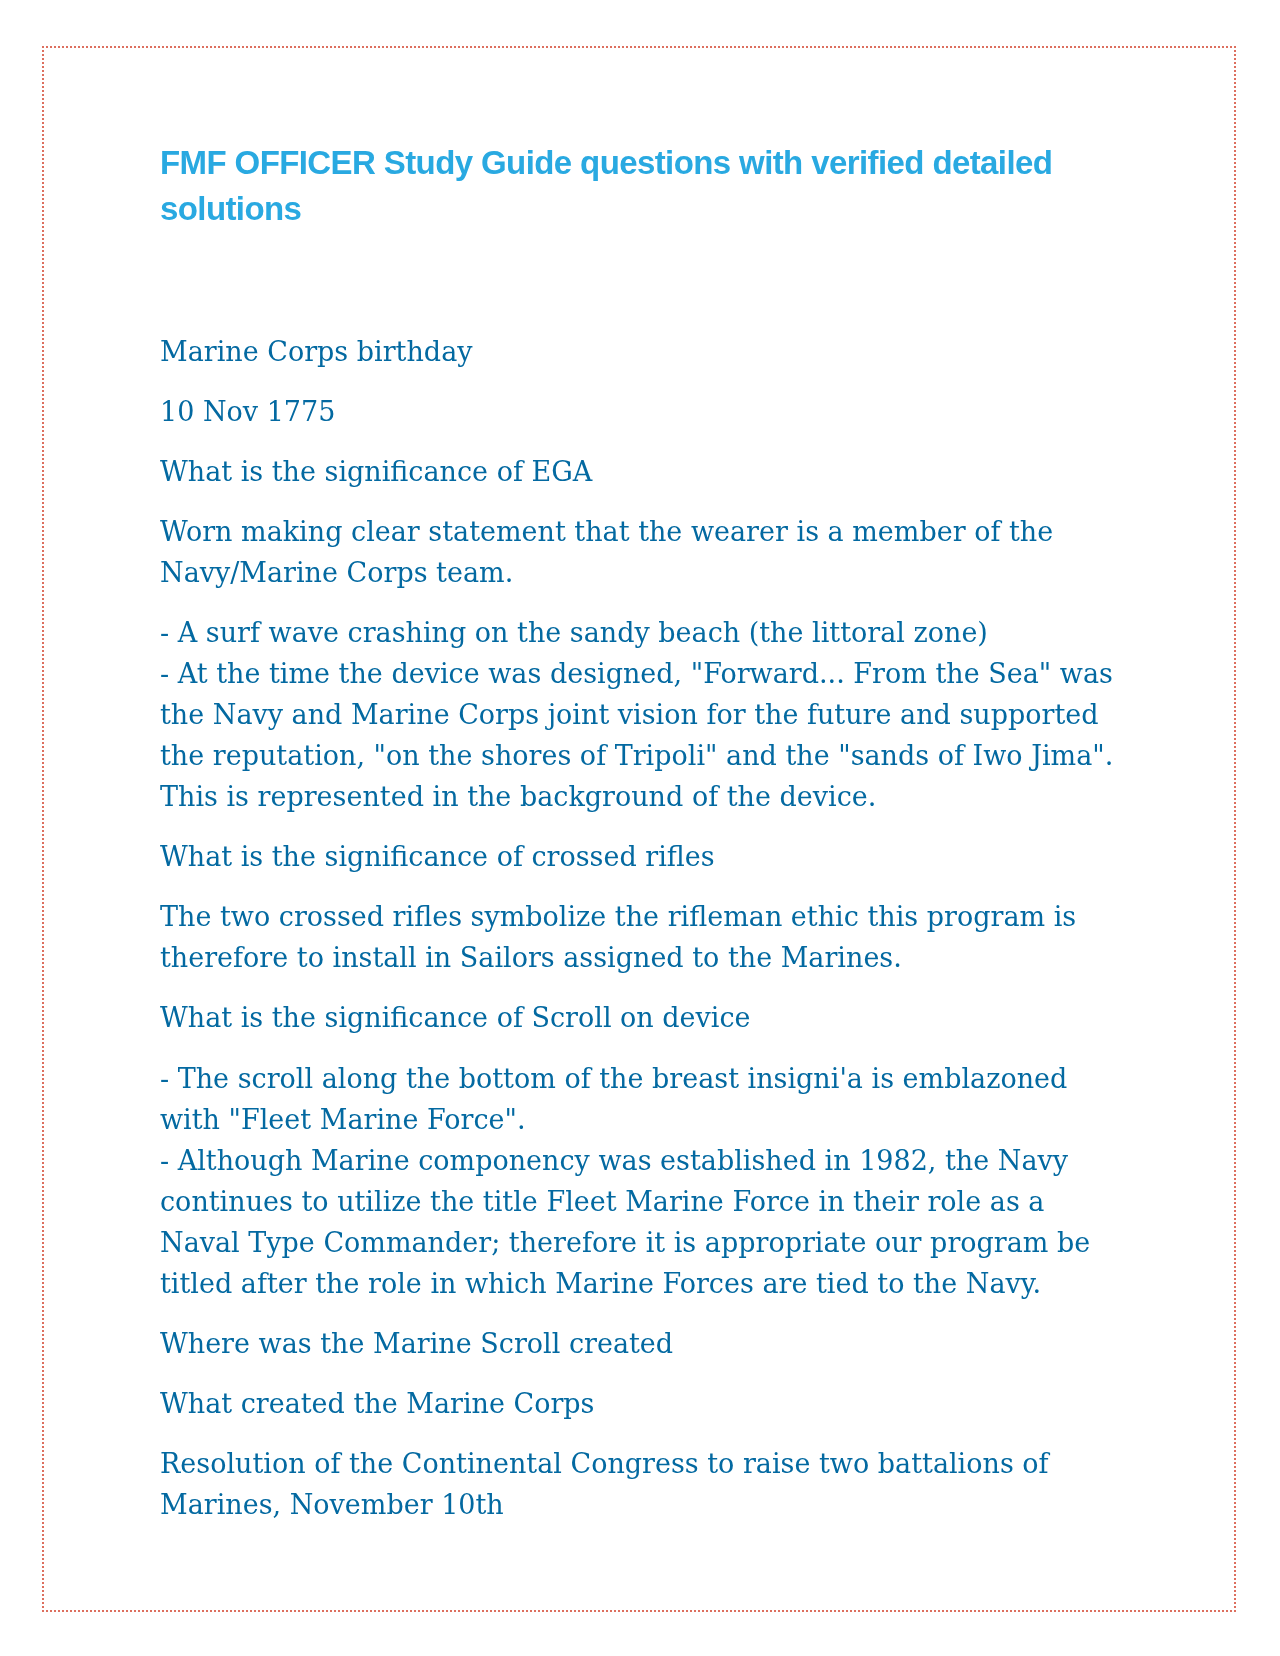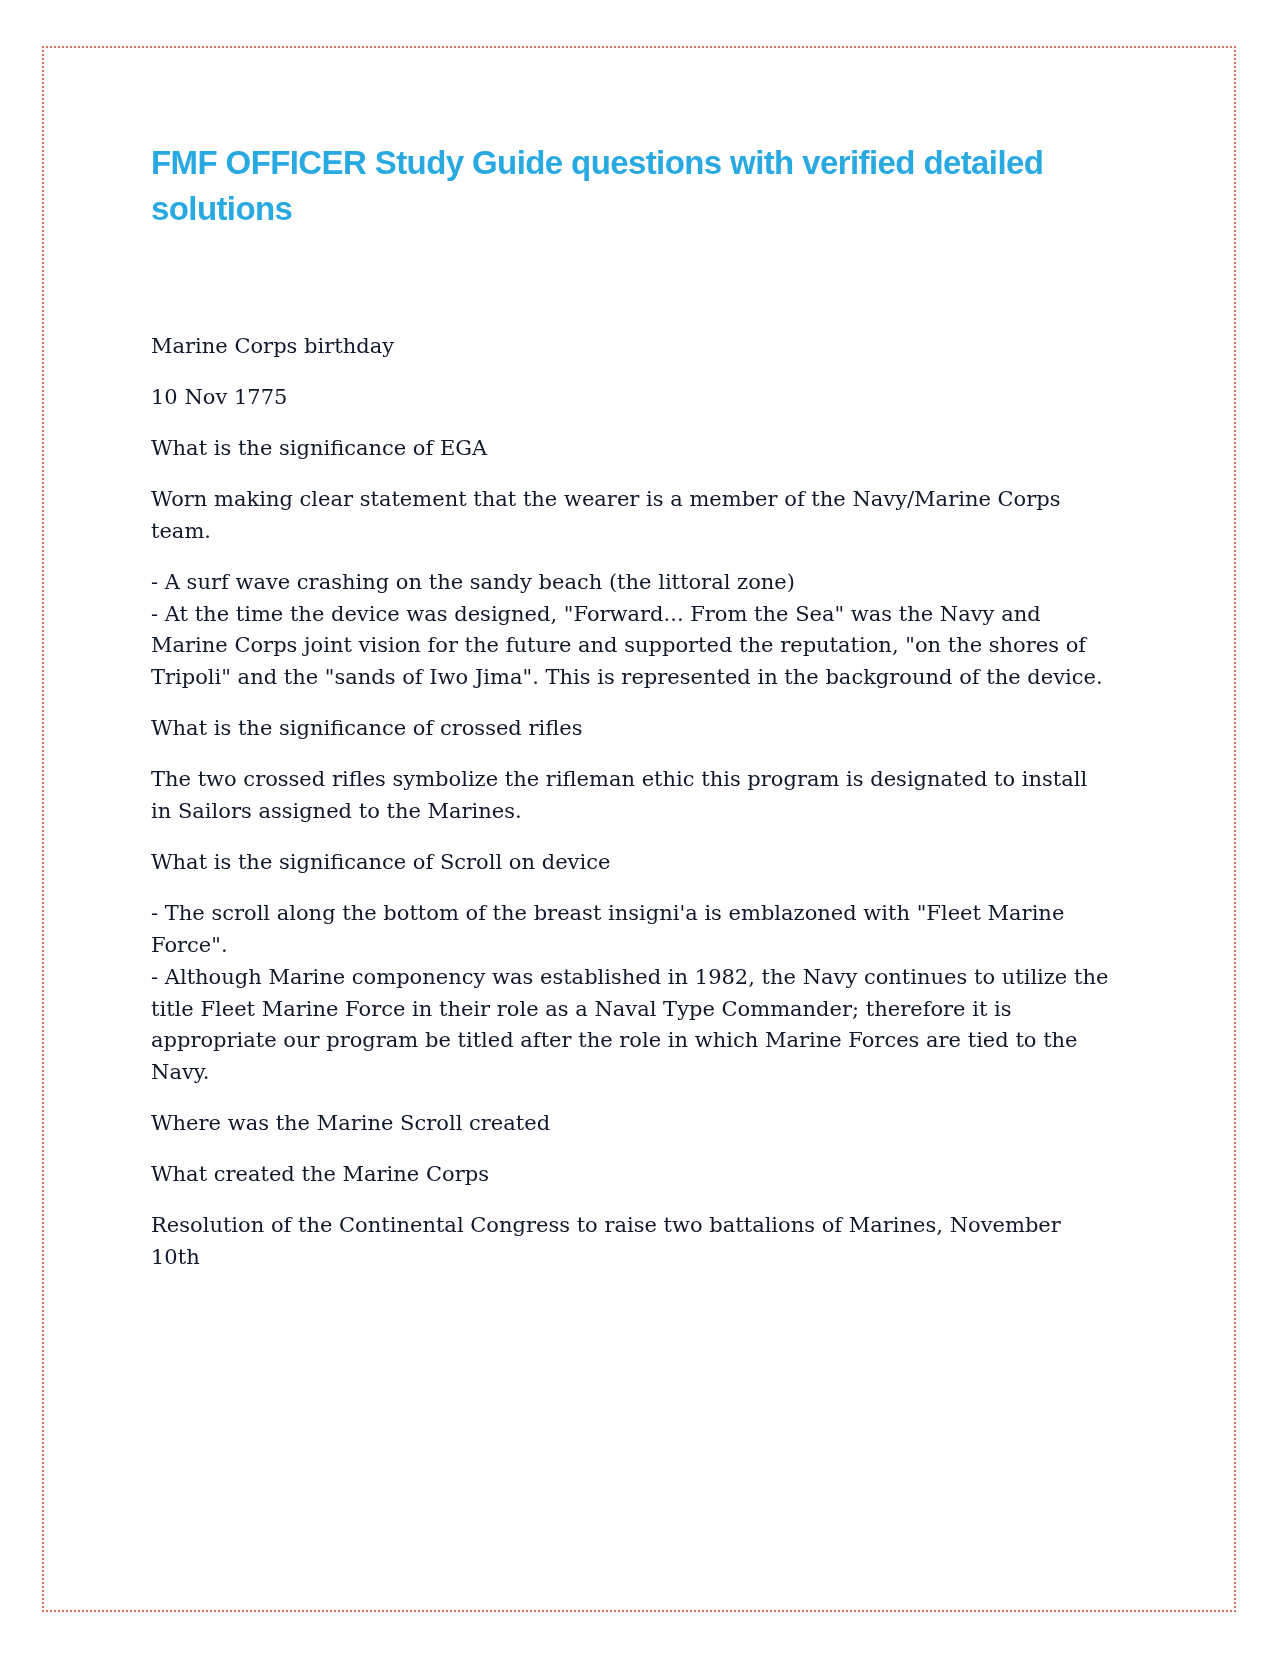--- a/index.html
+++ b/index.html
@@ -19,59 +19,59 @@
     left: 42px;
     top: 46px;
     width: 1194px;
     height: 1566px;
     box-sizing: border-box;
     border: 2px dotted #dd6f5f;
     pointer-events: none;
   }
   .content {
     position: absolute;
-    left: 151px;
+    left: 160px;
     top: 140px;
     width: 960px;
   }
   h1.doc-title {
     margin: 0 0 100px 0;
     width: 1010px;
     font-family: "Liberation Sans", sans-serif;
     font-weight: 700;
     font-size: 33px;
     line-height: 1.38;
     letter-spacing: -0.6px;
     color: #29a9e1;
   }
   .para {
     margin: 4px 0 19px 0;
-    font-size: 21px;
+    font-size: 27px;
     line-height: 1.52;
-    color: #0f172a;
+    color: #0369a1;
     white-space: pre-line;
   }
 </style>
 </head>
 <body>
 
 <div class="border-frame"></div>
 
 <div class="content">
   <h1 class="doc-title">FMF OFFICER Study Guide questions with verified detailed solutions</h1>
 
   <div>
       <p class="para">Marine Corps birthday</p>
       <p class="para">10 Nov 1775</p>
       <p class="para">What is the significance of EGA</p>
       <p class="para">Worn making clear statement that the wearer is a member of the Navy/Marine Corps team.</p>
       <p class="para">- A surf wave crashing on the sandy beach (the littoral zone)
 - At the time the device was designed, "Forward... From the Sea" was the Navy and Marine Corps joint vision for the future and supported the reputation, "on the shores of Tripoli" and the "sands of Iwo Jima". This is represented in the background of the device.</p>
       <p class="para">What is the significance of crossed rifles</p>
-      <p class="para">The two crossed rifles symbolize the rifleman ethic this program is designated to install in Sailors assigned to the Marines.</p>
+      <p class="para">The two crossed rifles symbolize the rifleman ethic this program is therefore to install in Sailors assigned to the Marines.</p>
       <p class="para">What is the significance of Scroll on device</p>
       <p class="para">- The scroll along the bottom of the breast insigni'a is emblazoned with "Fleet Marine Force".
 - Although Marine componency was established in 1982, the Navy continues to utilize the title Fleet Marine Force in their role as a Naval Type Commander; therefore it is appropriate our program be titled after the role in which Marine Forces are tied to the Navy.</p>
       <p class="para">Where was the Marine Scroll created</p>
       <p class="para">What created the Marine Corps</p>
       <p class="para">Resolution of the Continental Congress to raise two battalions of Marines, November 10th</p>
     </div>
 </div>
 
 </body></html>

